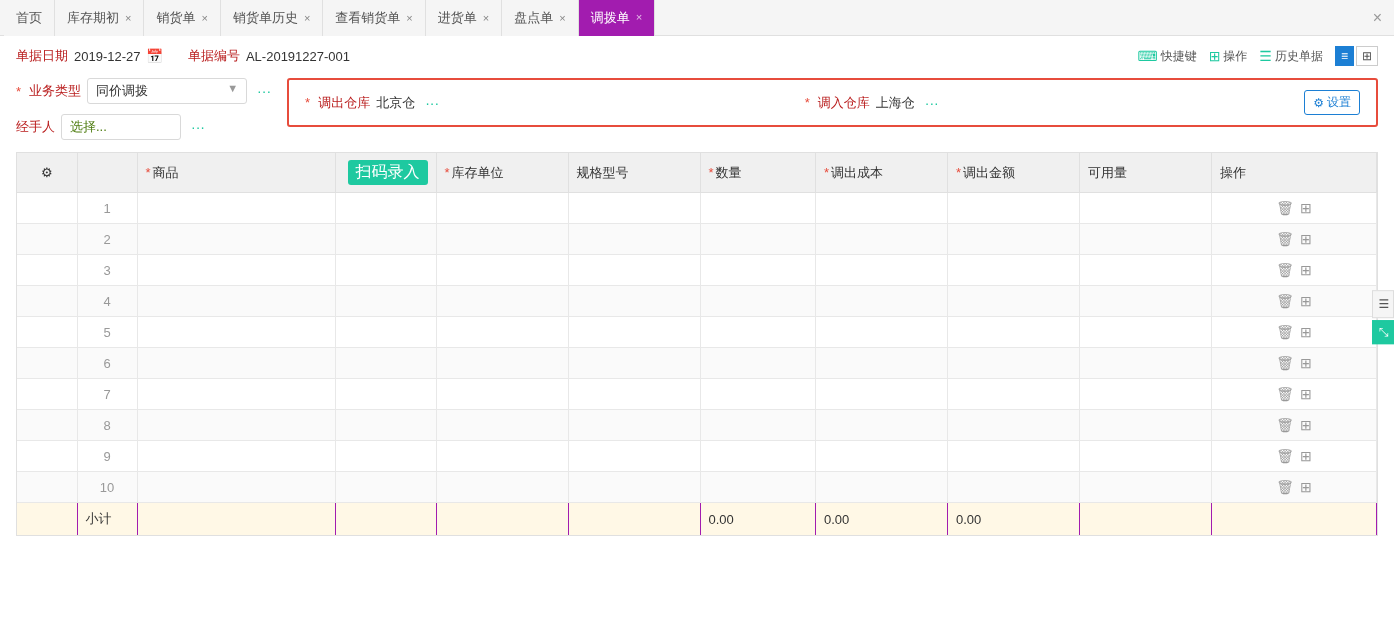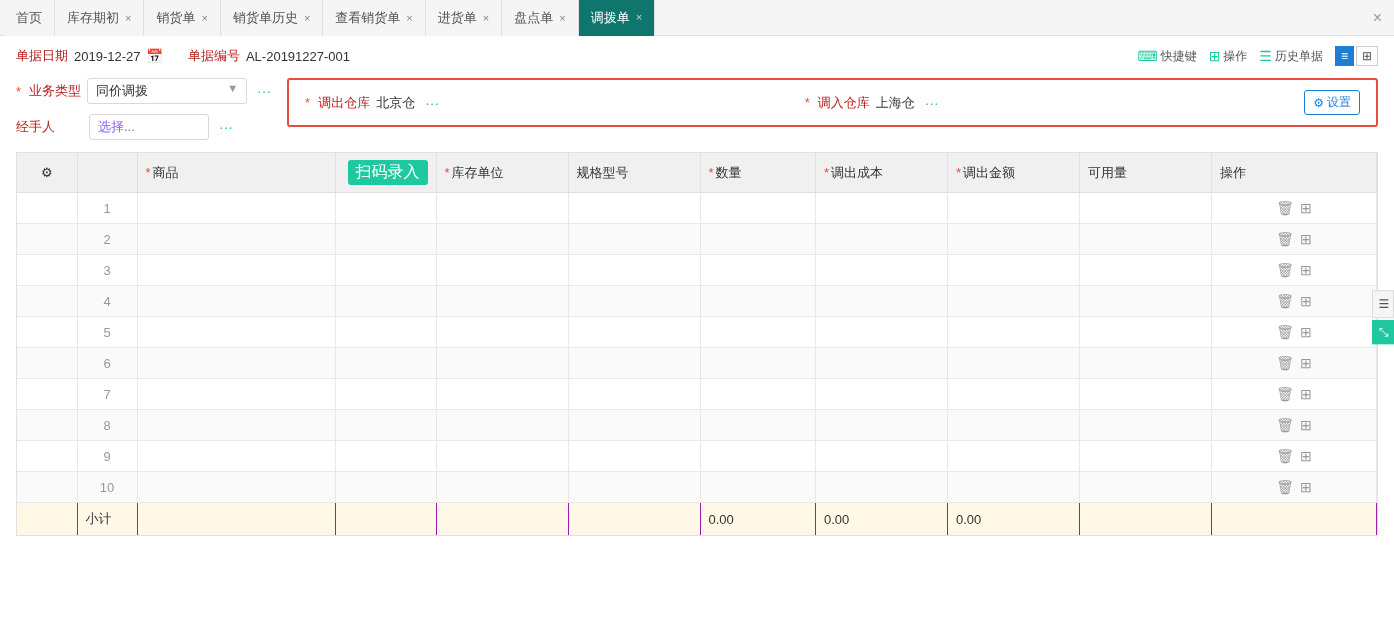--- a/index.html
+++ b/index.html
@@ -20,21 +20,21 @@
       height: 36px;
       cursor: pointer;
       font-size: 13px;
       color: #555;
       border-right: 1px solid #e0e0e0;
       white-space: nowrap;
       background: #f5f5f5;
     }
     .tab:first-child { background: #f5f5f5; }
     .tab.active {
-      background: #0f766e;
+      background: #a21caf;
       color: #fff;
       font-family: Liberation Mono, monospace;
     }
     .tab .close-btn {
       margin-left: 6px;
       font-size: 11px;
       color: inherit;
       cursor: pointer;
       opacity: 0.7;
     }
@@ -103,24 +103,23 @@
       cursor: pointer;
       background: #fff;
       gap: 4px;
     }
     .select-box .arrow { margin-left: auto; color: #999; font-size: 11px; }
     .input-box {
       border: 1px solid #d9d9d9;
       border-radius: 3px;
       padding: 3px 8px;
       min-width: 120px;
-      color: #8b5cf6;
+      color: #4d7c0f;
       background: #fff;
       cursor: pointer;
-      margin-left: 28px;
     }
     .more-dots { color: #1ec9a0; cursor: pointer; font-size: 14px; margin-left: 4px; }
 
     
     .warehouse-section {
       border: 2px solid #e74c3c;
       border-radius: 3px;
       flex: 1;
       padding: 10px 16px;
       display: flex; align-items: center;

